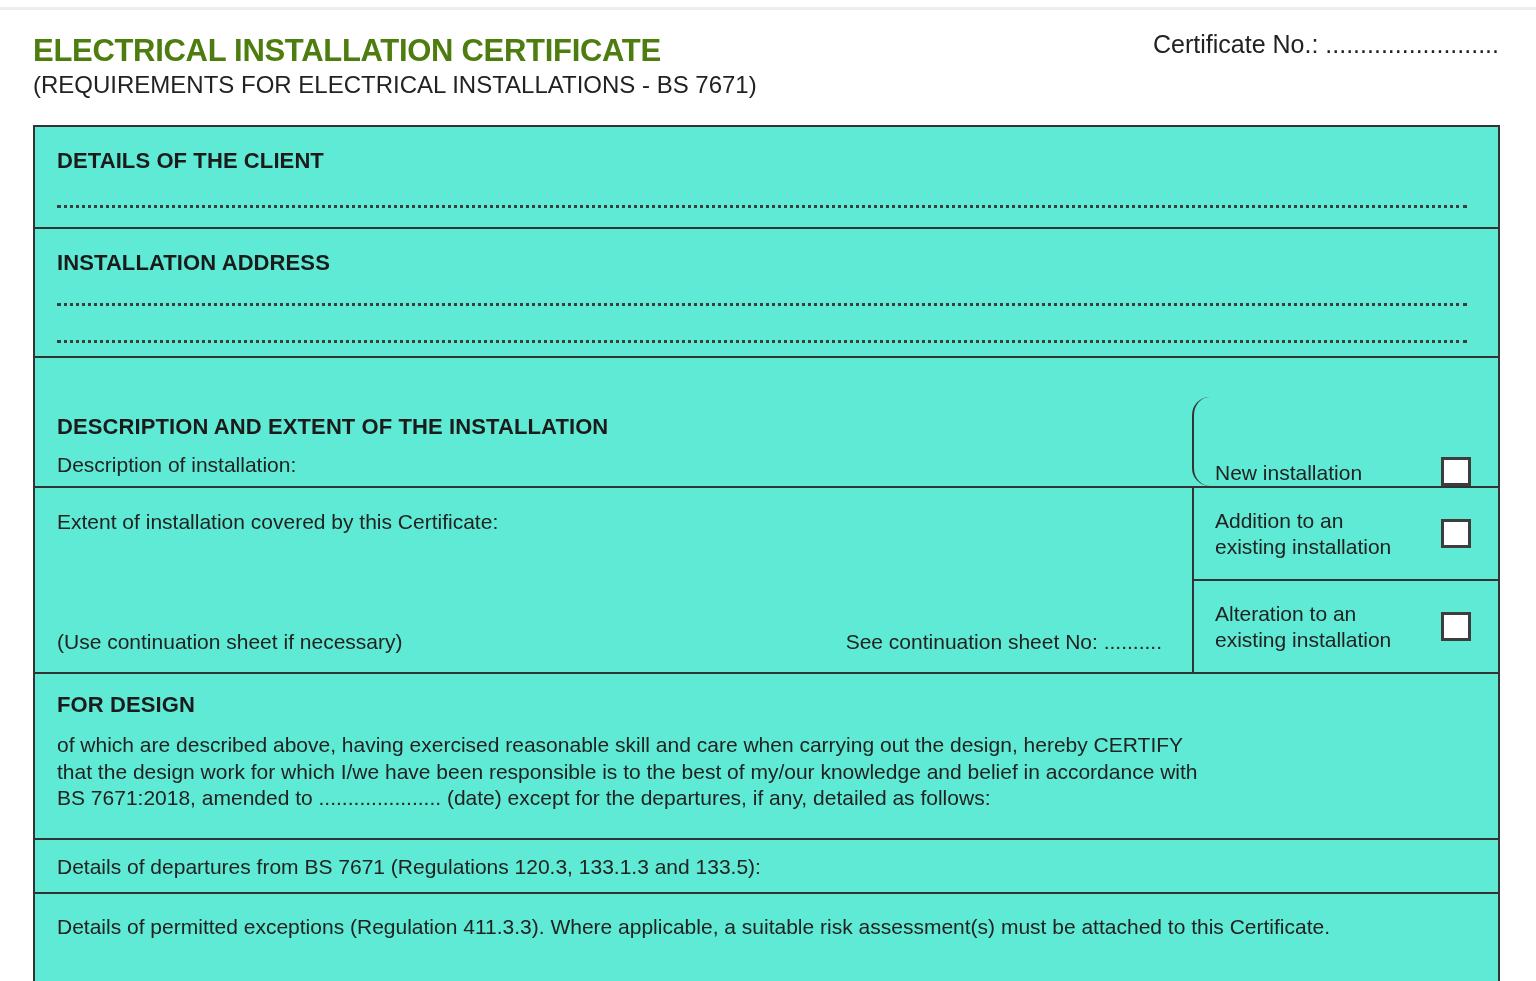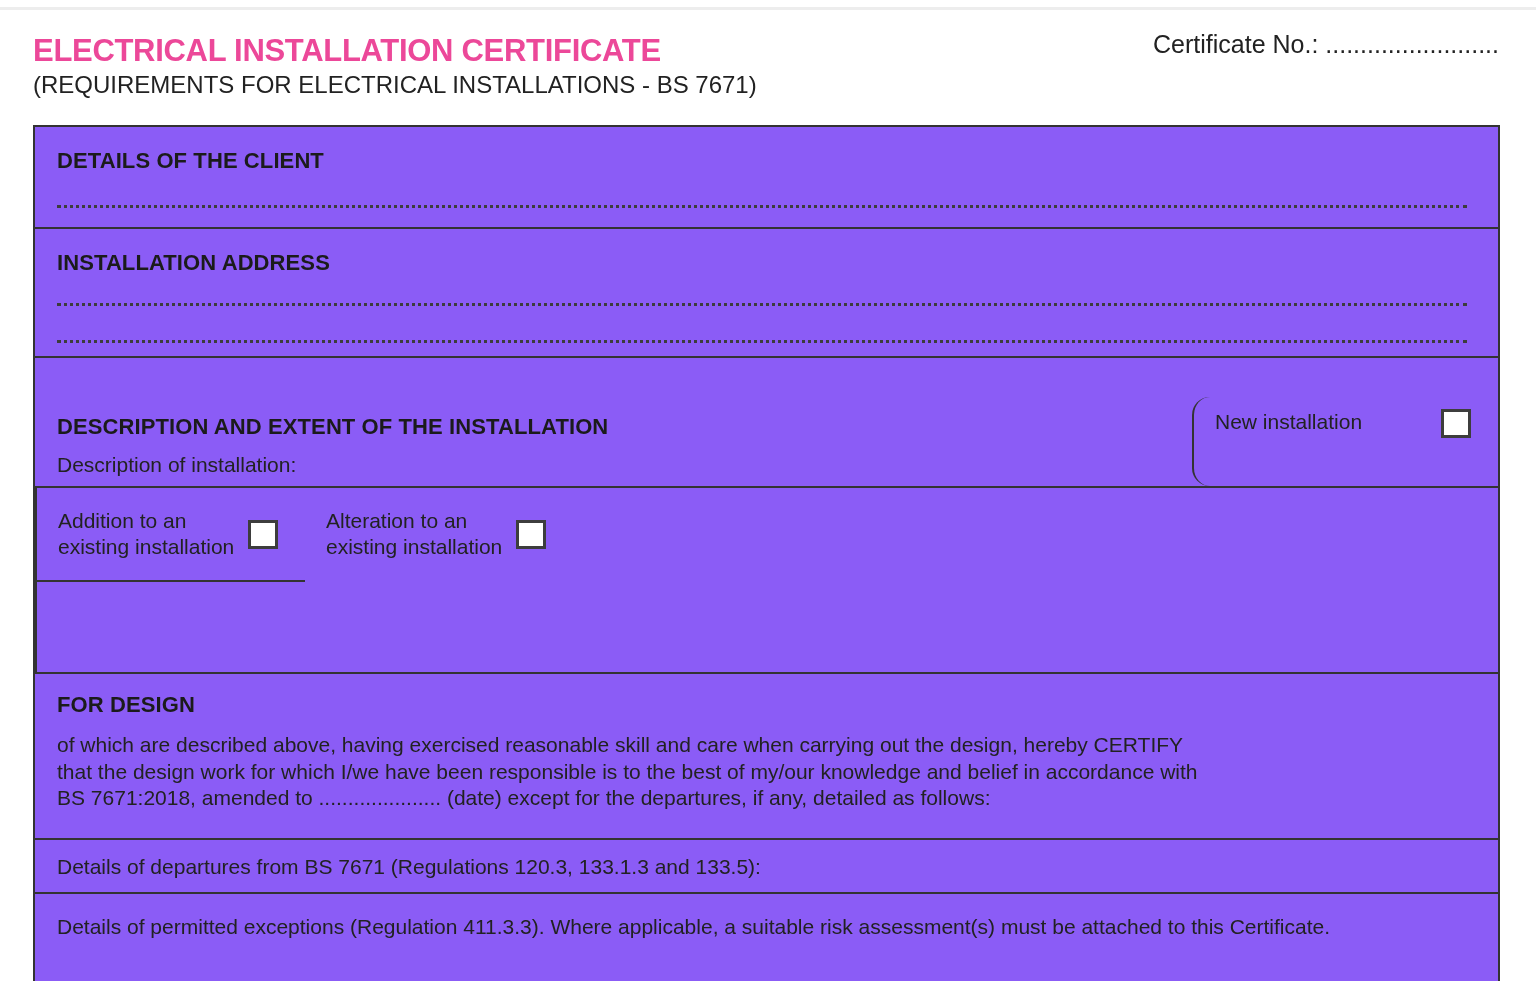--- a/index.html
+++ b/index.html
@@ -11,38 +11,38 @@
   }
   .scan-streak {
     position: absolute; top: 7px; left: 0; width: 100%; height: 3px;
     background: #ededed;
   }
   
   .header { position: absolute; top: 0; left: 0; width: 100%; }
   .title {
     position: absolute; left: 33px; top: 33px;
     font-size: 31px; font-weight: bold; letter-spacing: -0.3px;
-    color: #ec4899; white-space: nowrap;
+    color: #4d7c0f; white-space: nowrap;
   }
   .subtitle {
     position: absolute; left: 33px; top: 71px;
     font-size: 24px; font-weight: normal; color: #222;
     white-space: nowrap;
   }
   .cert-no {
     position: absolute; right: 37px; top: 30px;
     font-size: 25px; color: #222; white-space: nowrap;
   }
   
   .form-table {
     position: absolute; left: 33px; top: 125px;
     width: 1467px; height: 856px;
     border: 2px solid #333; border-bottom: none;
     display: flex; flex-direction: column;
-    background: #8b5cf6;
+    background: #5eead4;
   }
   .row { position: relative; width: 100%; flex: none; }
   .bb { border-bottom: 2px solid #333; }
   .row-client       { height: 102px; }
   .row-address      { height: 129px; }
   .row-desc         { height: 91px;  display: flex; margin-top: 39px; }
   .row-extent       { height: 186px; display: flex; }
   .row-design       { height: 166px; }
   .row-departures   { height: 54px; }
   .row-exceptions   { height: 109px; }
@@ -58,25 +58,25 @@
   }
   .client-dots   { top: 78px; }
   .addr-dots-1   { top: 74px; }
   .addr-dots-2   { top: 111px; }
 
   
   .left-cell { flex: 1 1 auto; position: relative; }
   .right-cell {
     flex: 0 0 306px; width: 306px; position: relative;
     border-left: 2px solid #333;
-    display: flex; align-items: flex-start; justify-content: space-between;
+    display: flex; align-items: flex-end; justify-content: space-between;
     padding: 12px 27px 0 21px;
     border-radius: 18px;
   }
-  .right-col { flex: 0 0 306px; width: 306px; display: flex; flex-direction: row; border-left: 2px solid #333; }
+  .right-col { flex: 0 0 306px; width: 306px; display: flex; flex-direction: column; border-left: 2px solid #333; }
   .right-sub-cell {
     position: relative; display: flex; align-items: center; justify-content: space-between;
     padding: 0 27px 0 21px;
   }
   .sub-cell-1 { height: 94px; border-bottom: 2px solid #333; }
   .sub-cell-2 { height: 92px; }
   .cb-label { font-size: 21px; line-height: 26px; color: #222; width: 190px; }
   .checkbox {
     width: 30px; height: 29px; flex: none;
     border: 3px solid #3d3d3d; background: #fff;
@@ -131,20 +131,27 @@
       <div class="section-heading" style="padding-top:17px">DESCRIPTION AND EXTENT OF THE INSTALLATION</div>
       <div class="desc-sub-label">Description of installation:</div>
     </div>
     <div class="right-cell">
       <div class="cb-label">New installation</div>
       <div class="checkbox"></div>
     </div>
   </div>
 
   <div class="row row-extent bb">
+    <div class="left-cell">
+      <div class="extent-label">Extent of installation covered by this Certificate:</div>
+      <div class="extent-bottom">
+        <span class="continuation-note">(Use continuation sheet if necessary)</span>
+        <span class="see-continuation">See continuation sheet No: ..........</span>
+      </div>
+    </div>
     <div class="right-col">
       <div class="right-sub-cell sub-cell-1">
         <div class="cb-label">Addition to an existing installation</div>
         <div class="checkbox"></div>
       </div>
       <div class="right-sub-cell sub-cell-2">
         <div class="cb-label">Alteration to an existing installation</div>
         <div class="checkbox"></div>
       </div>
     </div>

